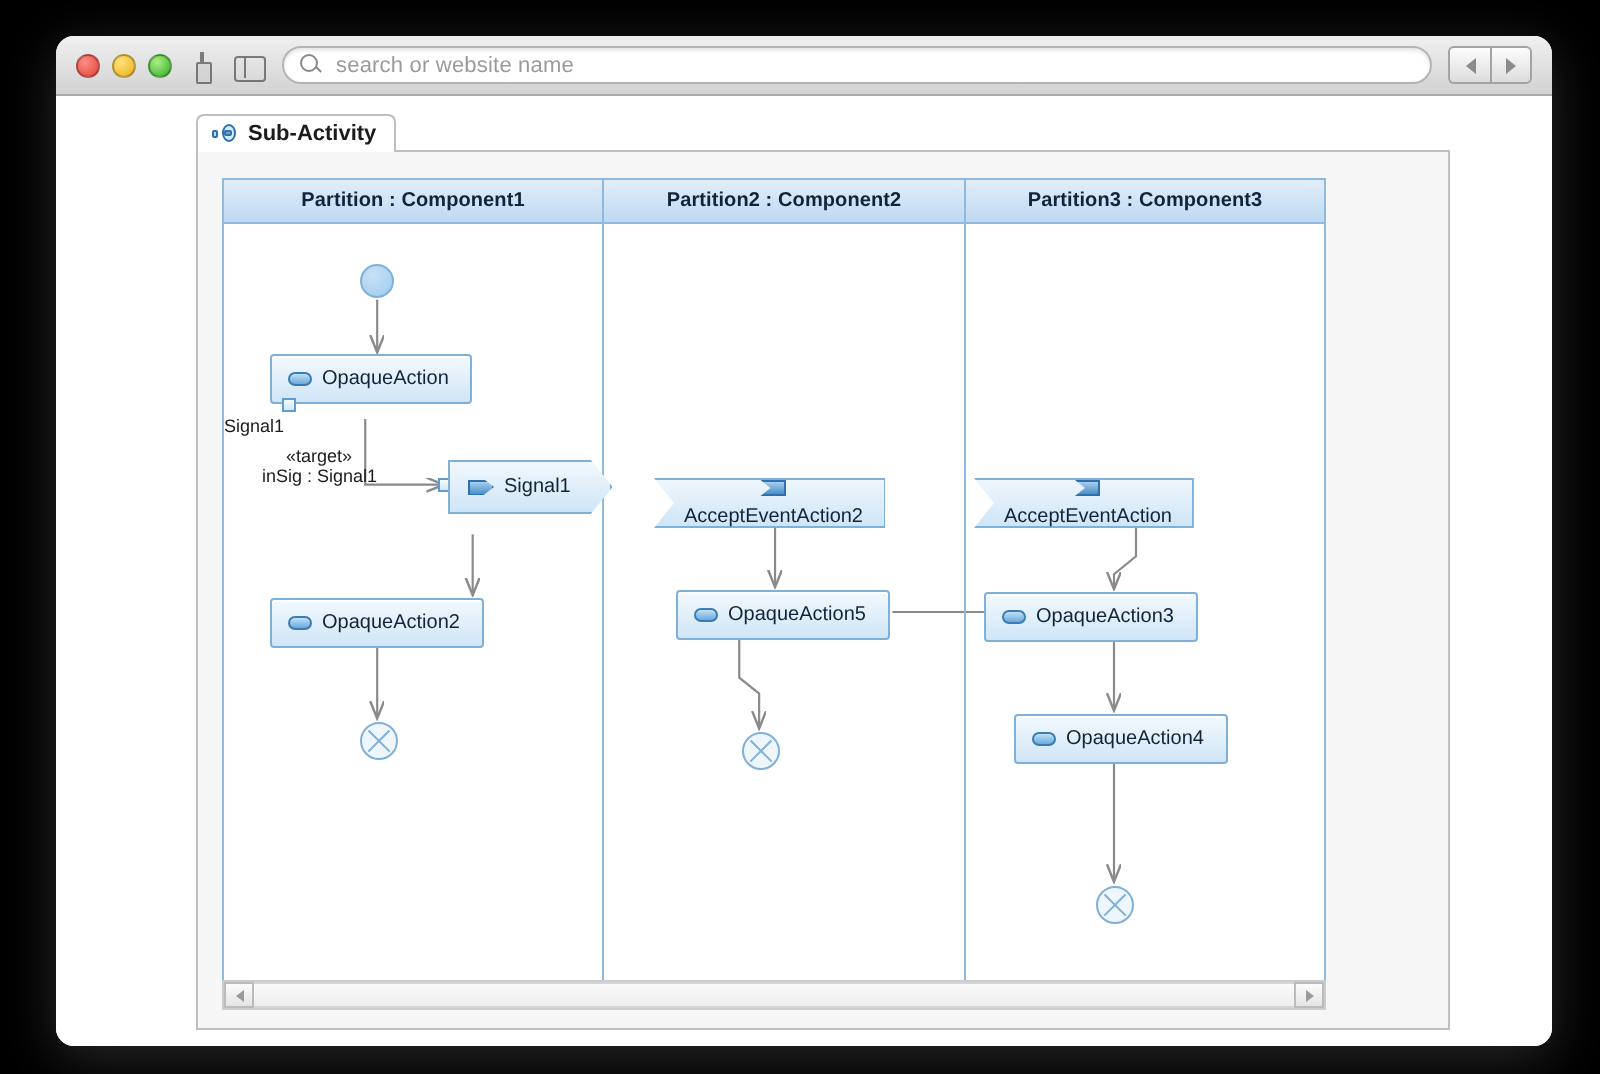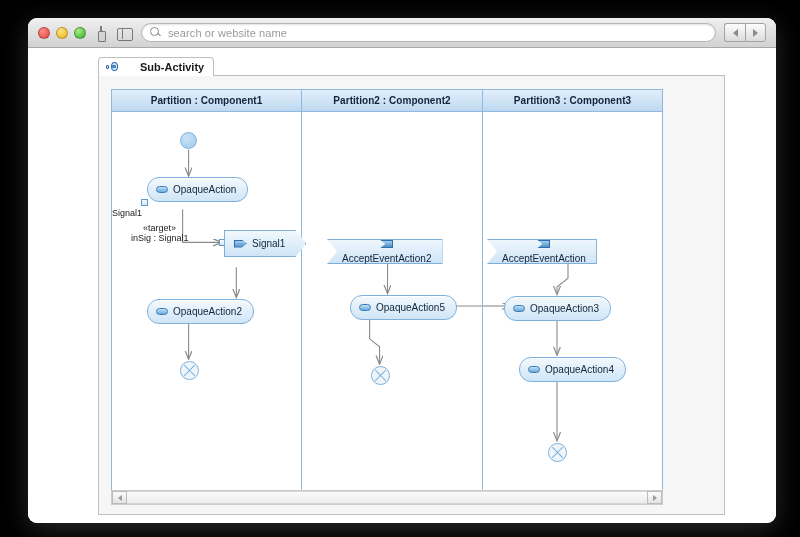--- a/index.html
+++ b/index.html
@@ -127,21 +127,21 @@
 
   
   .tabstrip {
     position: absolute;
     left: 70px; top: 9px;
     display: flex;
     align-items: flex-end;
     z-index: 3;
   }
   .tab {
-    display: flex; align-items: center; gap: 21px;
+    display: flex; align-items: center; gap: 5px;
     height: 19px;
     padding: 0 9px 0 7px;
     background: #ffffff;
     border: 1px solid #bfbfbf;
     border-bottom: none;
     border-radius: 4px 4px 0 0;
     font-size: 11px; font-weight: bold; color: #1b1b1b;
   }
   .act-icon {
     width: 13px; height: 11px; position: relative; flex: none;
@@ -201,23 +201,22 @@
     gap: 5px;
     font-size: 10px; color: #11243a;
     white-space: nowrap;
   }
 
   .action {
     height: 25px;
     padding: 0 11px 0 8px;
     background: linear-gradient(#f3f9fd, #cfe5f7);
     border: 1px solid #7fb0da;
-    border-radius: 12px;
+    border-radius: 2px;
     box-shadow: inset 0 1px 0 rgba(255,255,255,0.9);
-    margin-left: 12px;
   }
   .action-icon {
     width: 12px; height: 7px; flex: none;
     background: linear-gradient(#bfe0f5, #6aa9db);
     border: 1px solid #3a7cb5;
     border-radius: 4px;
   }
 
   .accept {
     height: 25px;

